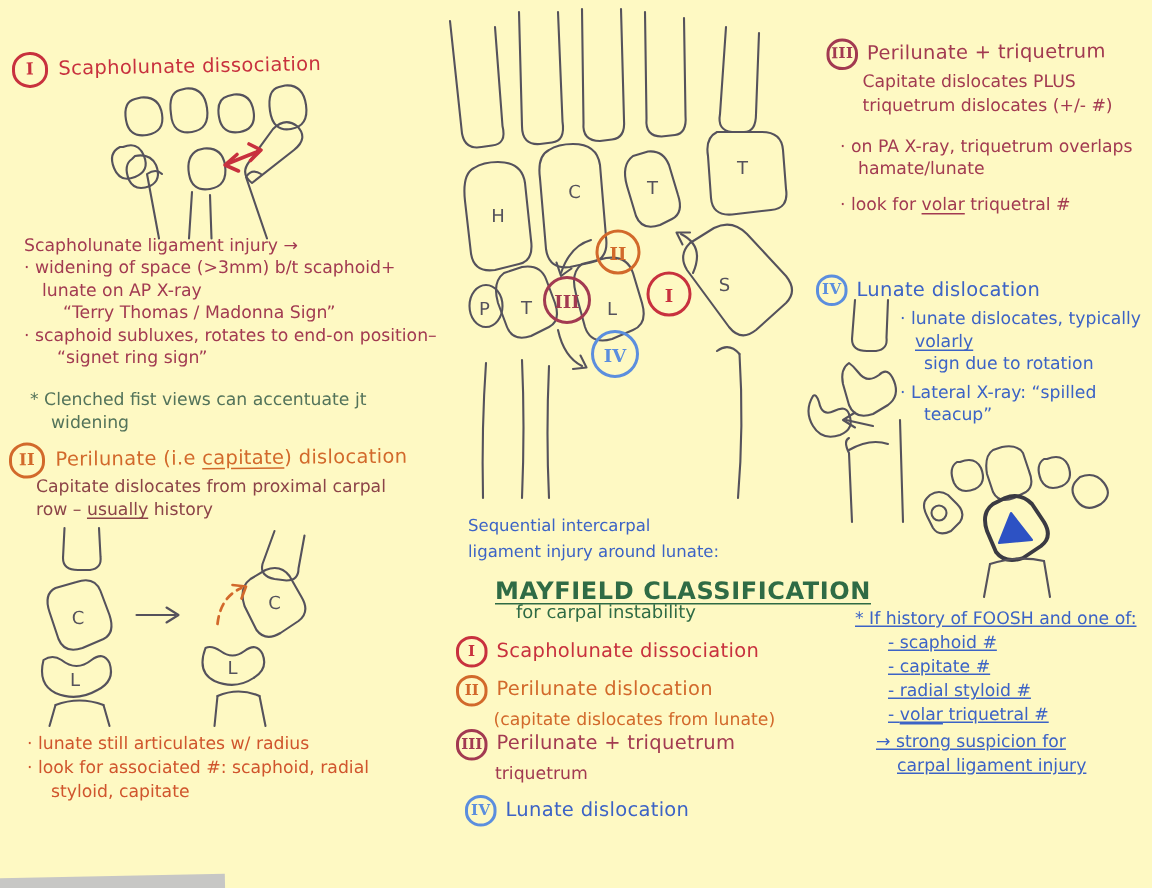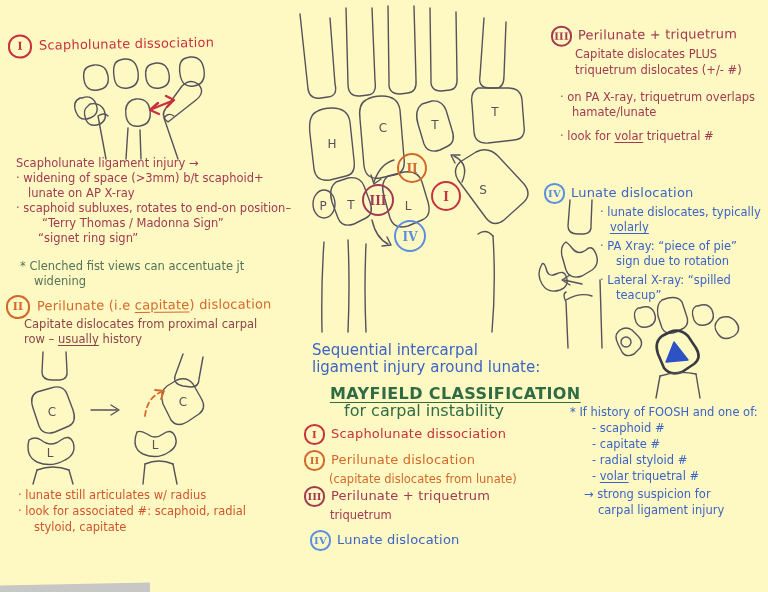--- a/index.html
+++ b/index.html
@@ -55,22 +55,22 @@
       <line x1="124" y1="55" x2="144" y2="47" style="stroke:#c8313e;stroke-width:2.4"></line>
       <path d="M130,49 L122,56 L131,60" style="stroke:#c8313e;stroke-width:2.4"></path>
       <path d="M138,42 L146,46 L139,53" style="stroke:#c8313e;stroke-width:2.4"></path>
     </g>
   </svg>
 
   <div class="abs maroon" style="left:16px;top:156px;line-height:15px;">
     <div>Scapholunate ligament injury →</div>
     <div>· widening of space (&gt;3mm) b/t scaphoid+</div>
     <div style="padding-left:12px;">lunate on AP X-ray</div>
+    <div style="padding-left:26px;">“Terry Thomas / Madonna Sign”</div>
     <div>· scaphoid subluxes, rotates to end-on position–</div>
-    <div style="padding-left:26px;">“Terry Thomas / Madonna Sign”</div>
     <div style="padding-left:22px;">“signet ring sign”</div>
   </div>
 
   <div class="abs green-note" style="left:20px;top:259px;line-height:15px;">
     <div>* Clenched fist views can accentuate jt</div>
     <div style="padding-left:14px;">widening</div>
   </div>
 
   <div class="abs hdr orange tilt2" style="left:6px;top:294px;">
     <span class="circ">II</span><span><span>Perilunate (i.e </span><span class="u">capitate</span><span>) dislocation</span></span>
@@ -162,27 +162,27 @@
     <g style="stroke:#6252c9;stroke-width:1.8">
       <path d="M174,178 Q182,160 166,152"></path>
       <path d="M172,151 L163,151 L167,159"></path>
       <path d="M106,156 Q92,160 86,178"></path>
       <path d="M83,171 L86,180 L93,175"></path>
       <path d="M84,216 Q88,234 100,240"></path>
       <path d="M94,242 L103,241 L99,233"></path>
     </g>
   </svg>
 
-  <div class="abs blue" style="left:312px;top:342px;line-height:17px;font-size:15px;">
+  <div class="abs blue" style="left:312px;top:342px;line-height:17px;font-size:11px;">
     <div>Sequential intercarpal</div>
     <div>ligament injury around lunate:</div>
   </div>
 
   <div class="abs green mayfield" style="left:330px;top:384px;">MAYFIELD CLASSIFICATION</div>
-  <div class="abs green" style="left:344px;top:401px;font-size:16px;">for carpal instability</div>
+  <div class="abs green" style="left:344px;top:401px;font-size:12px;">for carpal instability</div>
 
   <div class="abs red hdr" style="left:304px;top:424px;">
     <span class="circ sm">I</span><span>Scapholunate dissociation</span>
   </div>
 
   <div class="abs orange" style="left:304px;top:450px;">
     <span class="circ sm">II</span><span class="hdr">Perilunate dislocation</span>
     <div style="padding-left:25px;margin-top:1px;">(capitate dislocates from lunate)</div>
   </div>
 
@@ -221,41 +221,40 @@
       <path d="M34,75 L26,80 L34,85"></path>
     </g>
     <path d="M30,92 Q26,94 30,102 L32,148"></path>
     <path d="M64,80 L66,148"></path>
     <path d="M30,100 Q44,92 56,96"></path>
   </svg>
 
   <div class="abs blue" style="left:600px;top:205px;line-height:15px;">
     <div>· lunate dislocates, typically</div>
     <div style="padding-left:10px;"><span class="u">volarly</span></div>
-    <div style="margin-top:4px;">· PA Xray: “piece of pie”</div>
     <div style="padding-left:16px;">sign due to rotation</div>
     <div style="margin-top:4px;">· Lateral X-ray: “spilled</div>
     <div style="padding-left:16px;">teacup”</div>
   </div>
 
   <svg class="abs" style="left:610px;top:296px;" width="135" height="102" viewBox="0 0 135 102">
     <path d="M28,12 Q22,16 26,26 Q30,34 40,30 Q48,26 44,16 Q40,8 30,12 Z"></path>
     <path d="M52,4 Q46,8 48,20 L52,32 Q56,40 66,36 L74,32 Q80,28 76,18 L72,6 Q68,0 58,2 Z"></path>
     <path d="M86,10 Q80,14 84,24 Q88,32 98,28 Q106,24 102,14 Q98,6 88,10 Z"></path>
     <path d="M108,24 Q102,30 108,38 Q114,46 124,40 Q132,34 126,26 Q120,18 110,22 Z"></path>
     <path d="M8,36 Q4,40 8,48 L12,56 Q16,62 24,58 L30,52 Q34,46 28,40 L22,34 Q16,30 10,34 Z"></path>
     <circle cx="16" cy="46" r="5"></circle>
     <path d="M52,40 Q44,46 48,58 L54,72 Q60,80 72,76 L84,68 Q92,62 86,52 L78,40 Q70,32 60,36 Z" style="stroke:#3a3a42;stroke-width:2.6"></path>
     <path d="M64,46 L56,66 L78,64 Z" style="fill:#2d52c4;stroke:#2d52c4"></path>
     <path d="M50,80 L46,102"></path>
     <path d="M86,78 L90,102"></path>
     <path d="M50,80 Q68,74 86,78"></path>
   </svg>
 
-  <div class="abs blue" style="left:570px;top:404px;line-height:16px;">
+  <div class="abs blue" style="left:570px;top:404px;line-height:16px;text-decoration:underline;">
     <div>* If history of FOOSH and one of:</div>
     <div style="padding-left:22px;">- scaphoid #</div>
     <div style="padding-left:22px;">- capitate #</div>
     <div style="padding-left:22px;">- radial styloid #</div>
     <div style="padding-left:22px;"><span>- </span><span class="u">volar</span><span> triquetral #</span></div>
     <div style="padding-left:14px;margin-top:2px;">→ strong suspicion for</div>
     <div style="padding-left:28px;">carpal ligament injury</div>
   </div>
 
   <div class="corner"></div>

